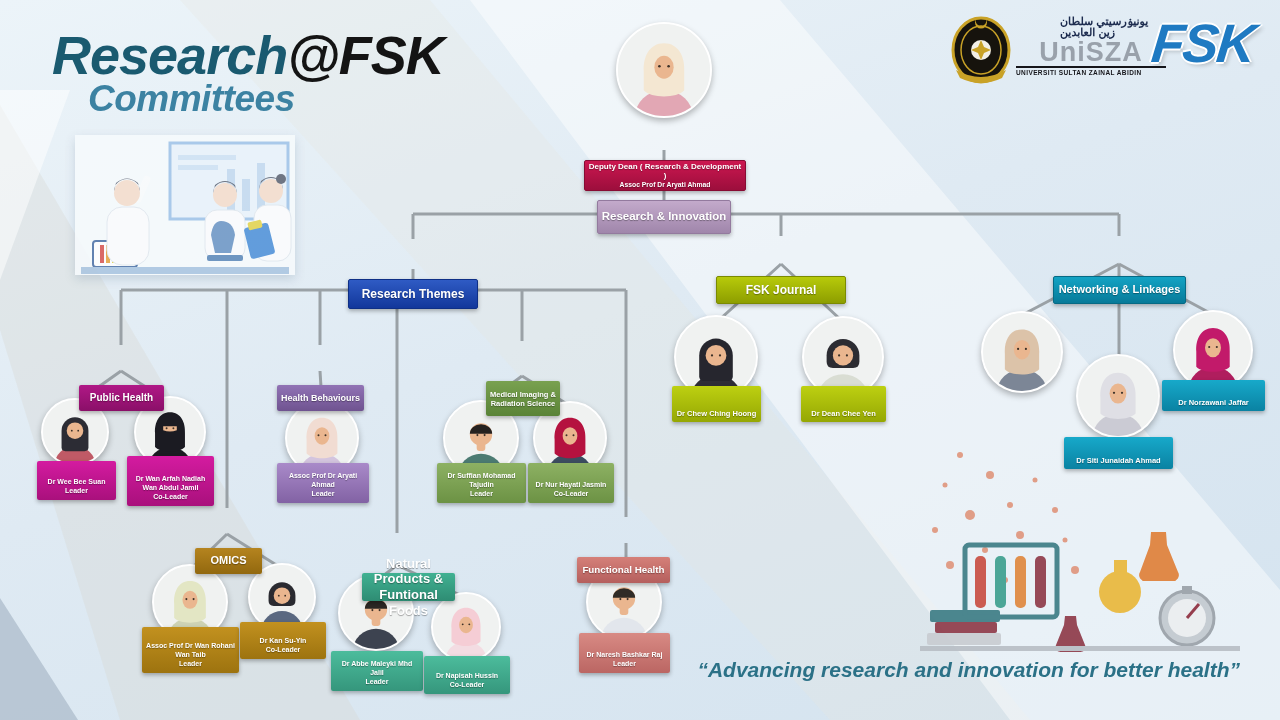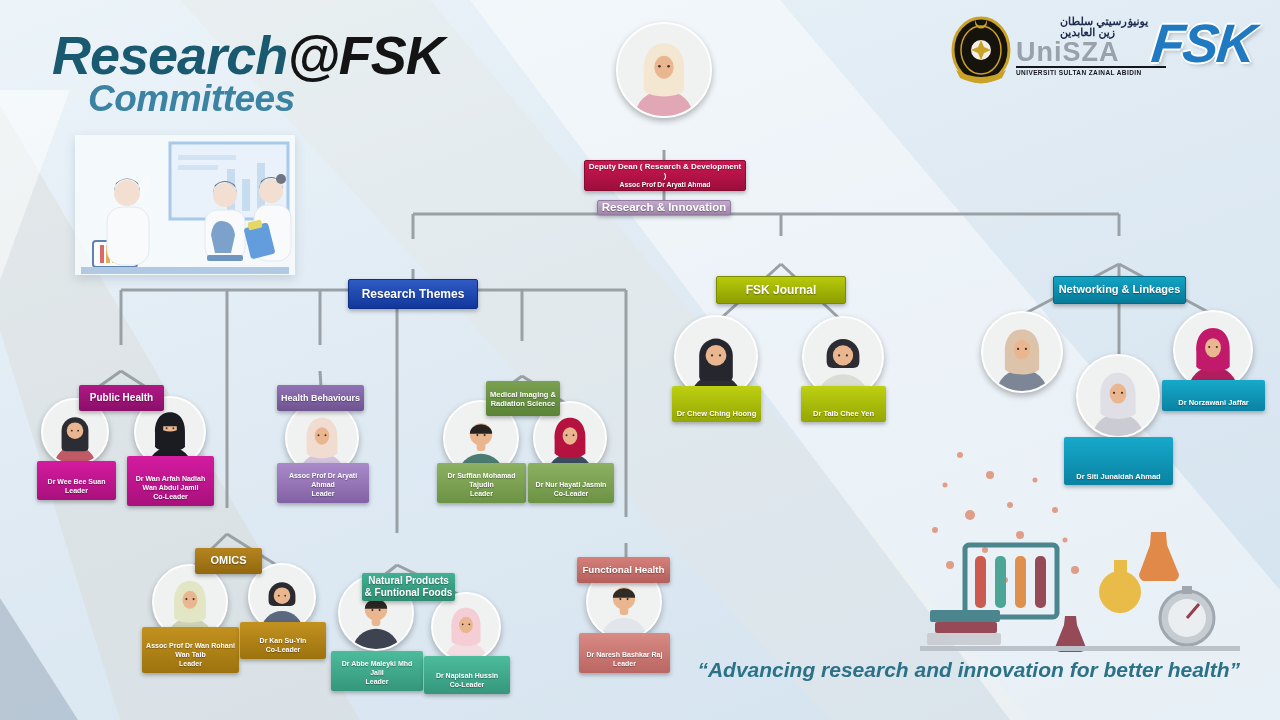--- a/index.html
+++ b/index.html
@@ -40,21 +40,21 @@
   .avatar{position:absolute;border-radius:50%;overflow:hidden;z-index:4;
           border:2px solid #fff;box-shadow:0 3px 6px rgba(0,0,0,.28);background:#f0f2f2;box-sizing:border-box;}
   
   #title{position:absolute;left:52px;top:24px;font-style:italic;font-weight:bold;z-index:3;}
   #title .l1{font-size:54px;letter-spacing:-1px;}
   #title .l1 .a{color:#1a5a70;} #title .l1 .b{color:#141414;}
   #title .l2{font-size:37px;color:#3c82a2;margin:-8px 0 16px 36px;letter-spacing:-0.5px;}
   
   #unisza-text{position:absolute;left:1016px;top:16px;z-index:3;width:150px;}
   #unisza-text .arab{font-size:11px;color:#1c2b4e;font-weight:bold;line-height:1;margin-left:44px;}
-  #unisza-text .word{font-size:27px;font-weight:bold;color:#99a1ab;letter-spacing:1px;line-height:1.05;}
+  #unisza-text .word{font-size:27px;font-weight:bold;color:#99a1ab;letter-spacing:1px;line-height:1.05;text-align:center;}
   #unisza-text .sub{font-size:6.5px;font-weight:bold;color:#15151a;letter-spacing:.4px;border-top:2px solid #15151a;padding-top:1px;}
   #fsk-logo{position:absolute;left:1152px;top:12px;z-index:3;font-size:54px;font-weight:bold;font-style:italic;
             color:#1f7ac2;transform:skewX(-6deg);letter-spacing:-2px;
             text-shadow:2px 0 0 #fff,-2px 0 0 #fff,0 2px 0 #fff,0 -2px 0 #fff,3px 3px 4px rgba(0,0,0,.2);}
   
   #quote{position:absolute;right:40px;top:658px;font-size:21px;font-weight:bold;font-style:italic;color:#2b7187;z-index:6;}
   #lab-illo{position:absolute;left:75px;top:135px;z-index:2;box-shadow:0 4px 10px rgba(120,140,160,.35);}
   #sci-illo{position:absolute;left:915px;top:440px;z-index:2;}
 </style>
 </head>
@@ -171,30 +171,30 @@
     <circle cx="272" cy="178" r="19" fill="#eceef0"></circle>
     <rect x="267" y="146" width="10" height="8" fill="#9aa1a8"></rect>
     <path d="M272,178 L284,164" stroke="#8f2f3f" stroke-width="3"></path>
     <rect x="5" y="206" width="320" height="5" fill="#b9bfc6"></rect>
   </svg>
 
   <div class="box h-crimson" style="left:584px;top:120px;width:162px;height:31px">
     <span style="font-size:8px">Deputy Dean ( Research &amp; Development )</span>
     <span style="font-size:6.8px">Assoc Prof Dr Aryati Ahmad</span>
   </div>
-  <div class="box h-mauve" style="left:597px;top:160px;width:134px;height:15px;font-size:11.5px">Research &amp; Innovation</div>
+  <div class="box h-mauve" style="left:597px;top:160px;width:134px;height:34px;font-size:11.5px">Research &amp; Innovation</div>
 
   <div class="box h-blue" style="left:348px;top:239px;width:130px;height:30px;font-size:12px">Research Themes</div>
   <div class="box h-olive" style="left:716px;top:236px;width:130px;height:28px;font-size:12px">FSK Journal</div>
   <div class="box h-tealc" style="left:1053px;top:236px;width:133px;height:28px;font-size:11px">Networking &amp; Linkages</div>
 
   <div class="box h-magenta" style="left:79px;top:345px;width:85px;height:26px;font-size:10px">Public Health</div>
   <div class="box h-gold" style="left:195px;top:508px;width:67px;height:26px;font-size:11px">OMICS</div>
   <div class="box h-purple" style="left:277px;top:345px;width:87px;height:26px;font-size:9px">Health Behaviours</div>
-  <div class="box h-seagreen" style="left:362px;top:533px;width:93px;height:28px;font-size:10px">Natural Products &amp; Funtional Foods</div>
+  <div class="box h-seagreen" style="left:362px;top:533px;width:93px;height:28px;font-size:13px">Natural Products &amp; Funtional Foods</div>
   <div class="box h-green" style="left:486px;top:341px;width:74px;height:35px;font-size:7.5px">Medical Imaging &amp; Radiation Science</div>
   <div class="box h-red" style="left:577px;top:517px;width:93px;height:26px;font-size:9.8px">Functional Health</div>
 
   <div class="mbox m-magenta" style="left:37px;top:461px;width:79px;height:39px">
     <span class="mname">Dr Wee Bee Suan</span>
     <span class="mrole">Leader</span>
   </div>
   <div class="mbox m-magenta" style="left:127px;top:456px;width:87px;height:50px">
     <span class="mname">Dr Wan Arfah Nadiah Wan Abdul Jamil</span>
     <span class="mrole">Co-Leader</span>
@@ -228,23 +228,23 @@
     <span class="mrole">Co-Leader</span>
   </div>
   <div class="mbox m-red" style="left:579px;top:633px;width:91px;height:40px">
     <span class="mname">Dr Naresh Bashkar Raj</span>
     <span class="mrole">Leader</span>
   </div>
   <div class="mbox m-olive" style="left:672px;top:386px;width:89px;height:36px">
     <span class="mname" style="font-size:7.5px">Dr Chew Ching Hoong</span>
   </div>
   <div class="mbox m-olive" style="left:801px;top:386px;width:85px;height:36px">
-    <span class="mname" style="font-size:7.5px">Dr Taib Chee Yen</span>
-  </div>
-  <div class="mbox m-tealc" style="left:1064px;top:437px;width:109px;height:48px">
+    <span class="mname" style="font-size:7.5px">Dr Dean Chee Yen</span>
+  </div>
+  <div class="mbox m-tealc" style="left:1064px;top:437px;width:109px;height:32px">
     <span class="mname" style="font-size:7.5px">Dr Siti Junaidah Ahmad</span>
   </div>
   <div class="mbox m-tealc" style="left:1162px;top:380px;width:103px;height:31px">
     <span class="mname" style="font-size:7.5px">Dr Norzawani Jaffar</span>
   </div>
 
   <div class="avatar" style="left:616px;top:22px;width:96px;height:96px">
       <svg viewBox="0 0 100 100" width="100%" height="100%">
     <circle cx="50" cy="50" r="50" fill="#f0f2f1"></circle>
         <path d="M18,102 a32,30 0 0 1 64,0 z" fill="#e2a7b4"></path>

